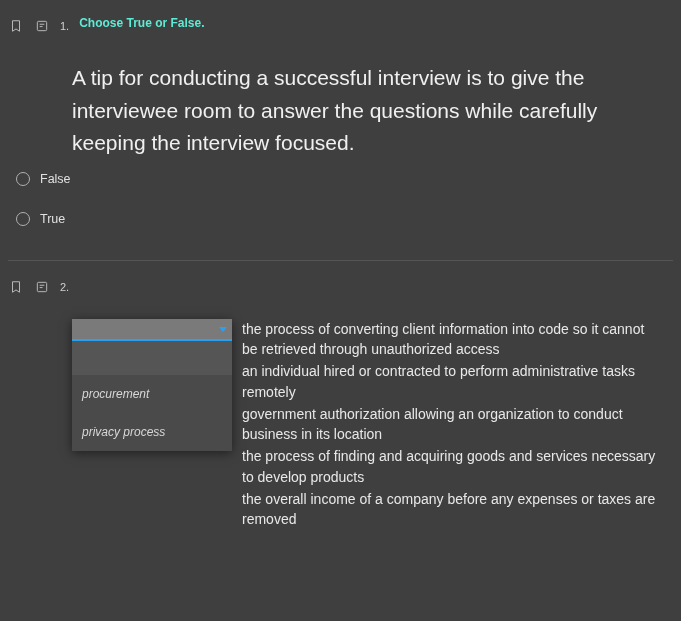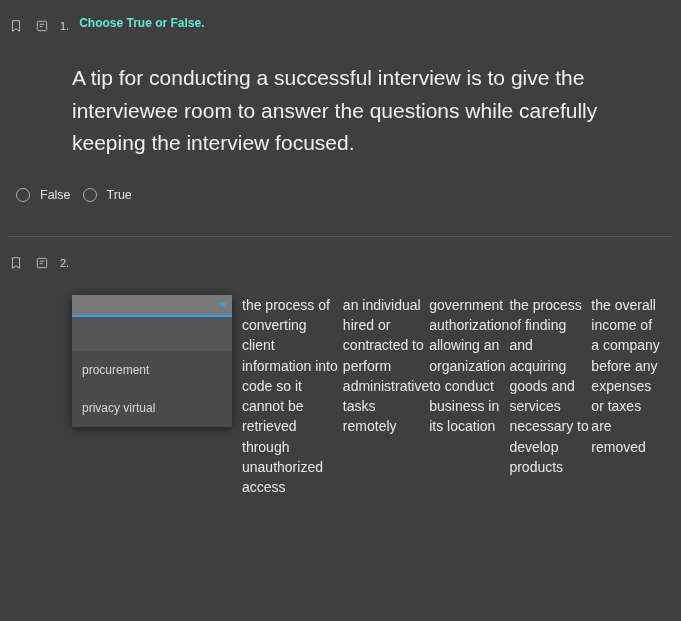--- a/index.html
+++ b/index.html
@@ -44,25 +44,25 @@
   }
   .q-body {
     margin-left: 64px;
     margin-top: 28px;
     font-size: 21px;
     line-height: 1.55;
     color: #f0f0f0;
     max-width: 590px;
   }
   .options {
-    margin-top: 28px;
+    margin-top: 12px;
     margin-left: 8px;
     display: flex;
-    flex-direction: row;
-    gap: 12px;
+    flex-direction: column;
+    gap: 26px;
   }
   .radio-row {
     display: flex;
     align-items: center;
     gap: 10px;
     cursor: pointer;
   }
   .radio-circle {
     width: 14px;
     height: 14px;
@@ -83,20 +83,21 @@
     margin-left: 64px;
     margin-top: 24px;
     display: flex;
     gap: 0;
     position: relative;
   }
   .dropdown-col {
     width: 166px;
     flex-shrink: 0;
     position: relative;
+    font-style: italic;
   }
   .dropdown-open {
     position: absolute;
     top: 0;
     left: 0;
     width: 160px;
     background: #4a4a4a;
     box-shadow: 0 2px 10px rgba(0,0,0,0.5);
     z-index: 5;
   }
@@ -122,21 +123,21 @@
   .dd-option {
     padding: 12px 10px;
     font-size: 12px;
     color: #d8d8d8;
     cursor: pointer;
   }
   .defs-col {
     flex: 1;
     padding-left: 4px;
     display: flex;
-    flex-direction: row;
+    flex-direction: column;
   }
   .def-row {
     font-size: 14px;
     line-height: 1.45;
     color: #e8e8e8;
     padding: 0 0 2px 0;
   }
 </style>
 </head>
 <body>
@@ -187,21 +188,21 @@
     </span>
     <span class="q-number">2.</span>
   </div>
 
   <div class="match-area">
     <div class="dropdown-col">
       <div class="dropdown-open">
         <div class="dd-selected"></div>
         <div class="dd-blank"></div>
         <div class="dd-option">procurement</div>
-        <div class="dd-option">privacy virtual</div>
+        <div class="dd-option">privacy process</div>
       </div>
     </div>
     <div class="defs-col">
       <div class="def-row">the process of converting client information into code so it cannot be retrieved through unauthorized access</div>
       <div class="def-row">an individual hired or contracted to perform administrative tasks remotely</div>
       <div class="def-row">government authorization allowing an organization to conduct business in its location</div>
       <div class="def-row">the process of finding and acquiring goods and services necessary to develop products</div>
       <div class="def-row">the overall income of a company before any expenses or taxes are removed</div>
     </div>
   </div>

